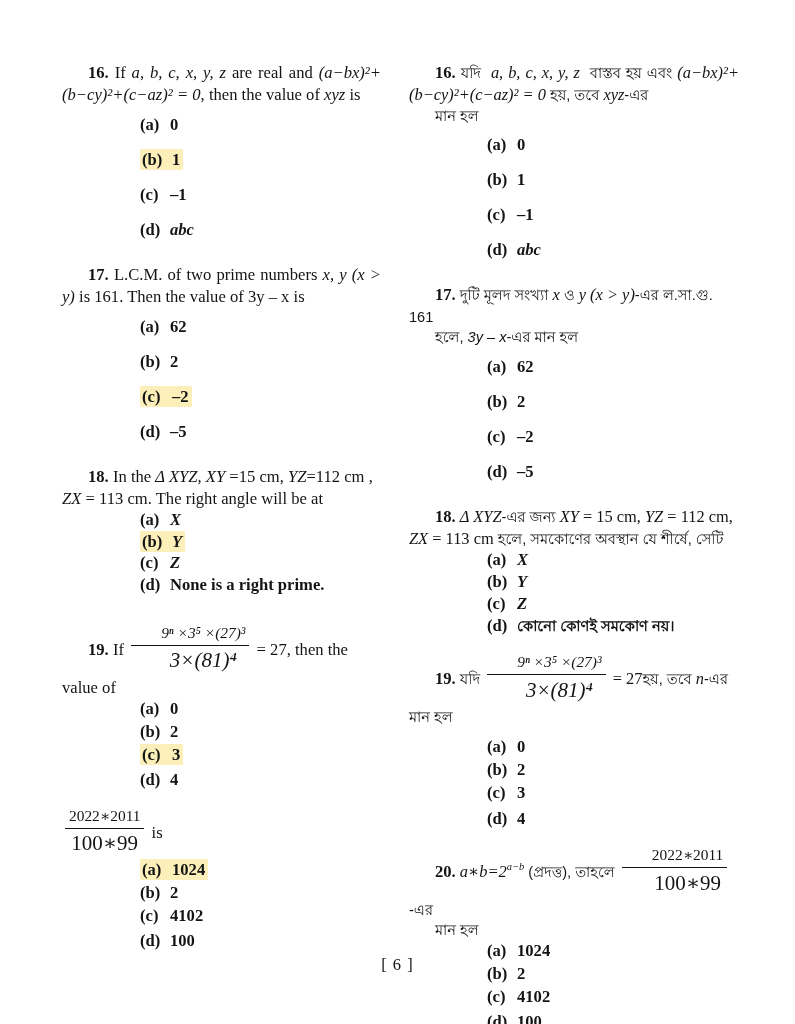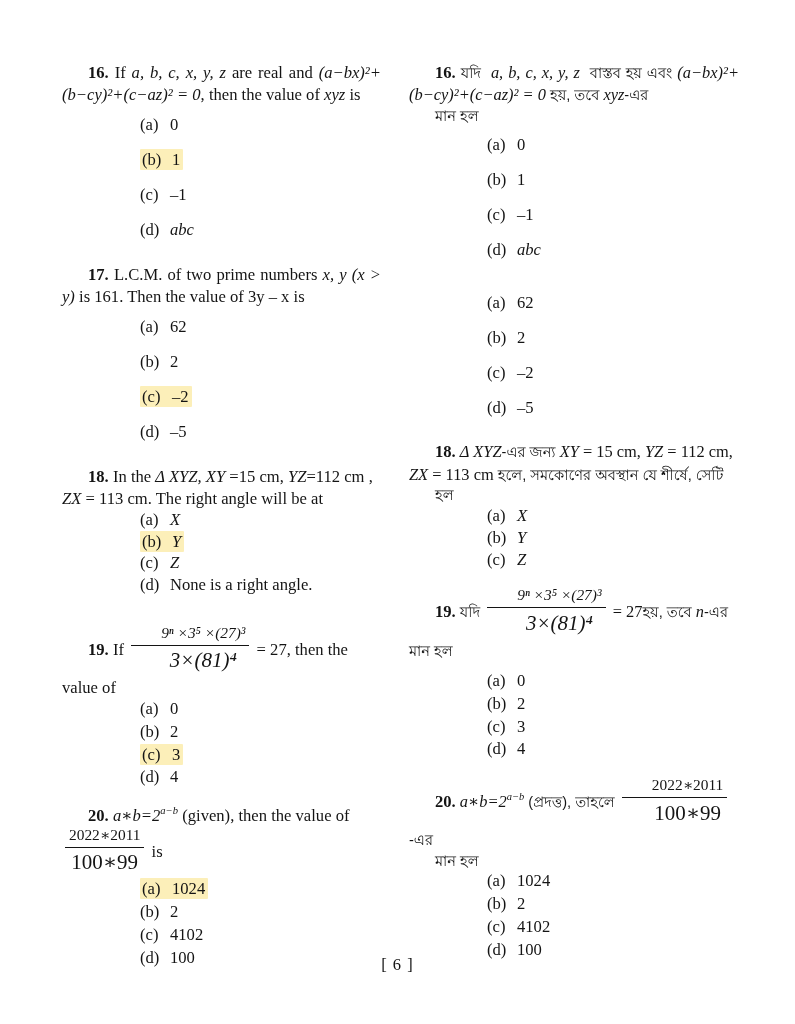--- a/index.html
+++ b/index.html
@@ -110,30 +110,31 @@
   .opts {
     list-style: none;
     margin: 0;
     padding: 0;
   }
   .opt {
     font-size: 16.6px;
     line-height: 1.2;
     padding-left: 78px;
     white-space: nowrap;
+    font-weight: bold;
   }
   .opt .lbl { display: inline-block; min-width: 30px; }
   .opt .val { display: inline-block; }
 
   .opts.loose .opt { margin-bottom: 15px; }
   .opts.loose .opt:last-child { margin-bottom: 0; }
   .opts.tight .opt { margin-bottom: 2px; }
   .opts.tight .opt:last-child { margin-bottom: 0; }
   .opts.med .opt { margin-bottom: 3px; }
-  .opts.med .opt:last-child { margin-bottom: 0; }
+  .opts.med .opt:last-child { margin-bottom: 0; margin-top: 6px; }
 
   .hl {
     background: #fcefb9;
     padding: 1px 3px 1px 2px;
     border-radius: 1px;
   }
   .spacer-md { height: 18px; }
   .spacer-lg { height: 24px; }
   .spacer-xl { height: 30px; }
 
@@ -230,21 +231,21 @@
           <li class="opt">
             <span class="lbl">(a)</span><span class="val it">X</span>
           </li>
           <li class="opt">
             <span class="hl"><span class="lbl">(b)</span><span class="val it">Y</span></span>
           </li>
           <li class="opt">
             <span class="lbl">(c)</span><span class="val it">Z</span>
           </li>
           <li class="opt">
-            <span class="lbl">(d)</span><span class="val">None is a right angle.</span>
+            <span class="lbl">(d)</span><span class="val">None is a right prime.</span>
           </li>
         </ul>
       </div>
 
       <div class="spacer-xl"></div>
 
       <div class="q">
         <p class="qbody nojust">
           <span class="qnum">19.</span>
           <span>If</span>
@@ -267,25 +268,20 @@
           </li>
           <li class="opt">
             <span class="lbl">(d)</span><span class="val">4</span>
           </li>
         </ul>
       </div>
 
       <div class="spacer-md"></div>
 
       <div class="q">
-        <p class="qbody">
-          <span class="qnum">20.</span>
-          <i>a∗b=2</i><sup class="it">a−b</sup>
-          <span>(given), then the value of</span>
-        </p>
         <p class="qbody nojust" style="text-indent:0">
           <span class="frac">
             <span class="num">2022∗2011</span>
             <span class="den">100∗99</span>
           </span>
           <span>is</span>
         </p>
         <ul class="opts med">
           <li class="opt">
             <span class="hl"><span class="lbl">(a)</span><span class="val">1024</span></span>
@@ -330,20 +326,28 @@
           </li>
           <li class="opt">
             <span class="lbl">(d)</span><span class="val it">abc</span>
           </li>
         </ul>
       </div>
 
       <div class="spacer-lg"></div>
 
       <div class="q">
+        <p class="qbody nojust bn-body">
+          <span class="qnum">17.</span>
+          <span class="bn">দুটি মূলদ সংখ্যা</span>
+          <i>x</i>
+          <span class="bn">ও</span>
+          <i>y (x &gt; y)</i><span class="bn">-এর ল.সা.গু. 161</span>
+          <span class="bn blk"><span class="bn">হলে,</span> <i>3y – x</i><span class="bn">-এর মান হল</span></span>
+        </p>
         <div class="optgap"></div>
         <ul class="opts loose">
           <li class="opt">
             <span class="lbl">(a)</span><span class="val">62</span>
           </li>
           <li class="opt">
             <span class="lbl">(b)</span><span class="val">2</span>
           </li>
           <li class="opt">
             <span class="lbl">(c)</span><span class="val">–2</span>
@@ -360,31 +364,33 @@
         <p class="qbody nojust bn-body">
           <span class="qnum">18.</span>
           <i>Δ XYZ</i><span class="bn">-এর জন্য</span>
           <i>XY</i>
           <span>= 15 cm,</span>
           <i>YZ</i>
           <span>= 112 cm,</span>
           <i>ZX</i>
           <span>= 113 cm</span>
           <span class="bn">হলে, সমকোণের অবস্থান যে শীর্ষে, সেটি</span>
-          <span class="bn blk">হল</span>
         </p>
         <ul class="opts tight">
           <li class="opt">
             <span class="lbl">(a)</span><span class="val it">X</span>
           </li>
           <li class="opt">
             <span class="lbl">(b)</span><span class="val it">Y</span>
           </li>
           <li class="opt">
             <span class="lbl">(c)</span><span class="val it">Z</span>
+          </li>
+          <li class="opt">
+            <span class="lbl">(d)</span><span class="val bn">কোনো কোণই সমকোণ নয়।</span>
           </li>
         </ul>
       </div>
 
       <div class="spacer-md"></div>
 
       <div class="q">
         <p class="qbody nojust bn-body">
           <span class="qnum">19.</span>
           <span class="bn">যদি</span>

